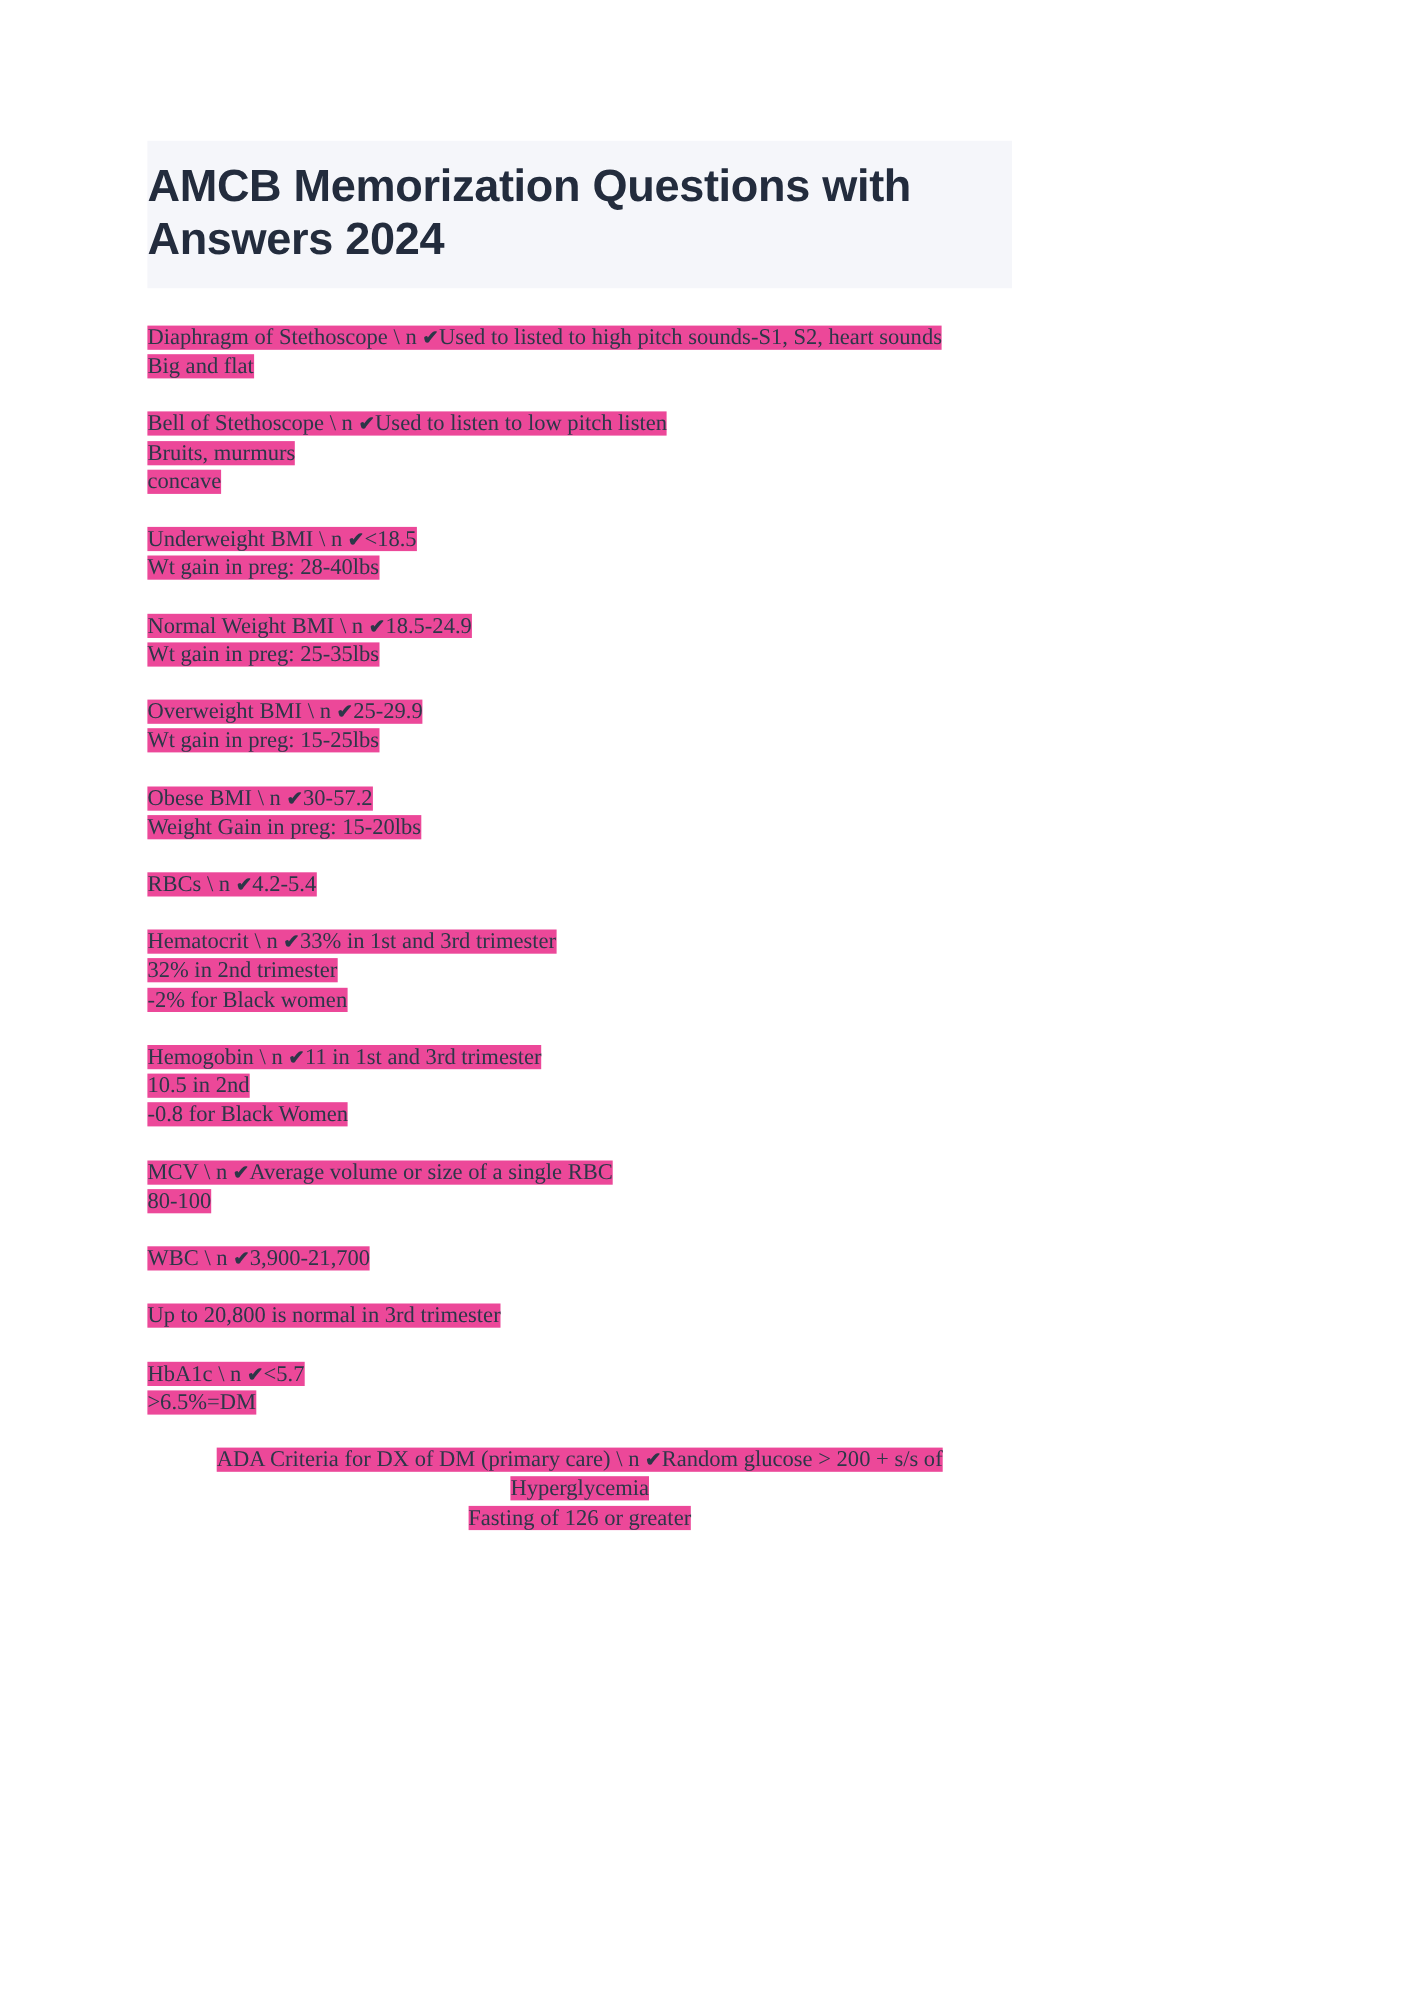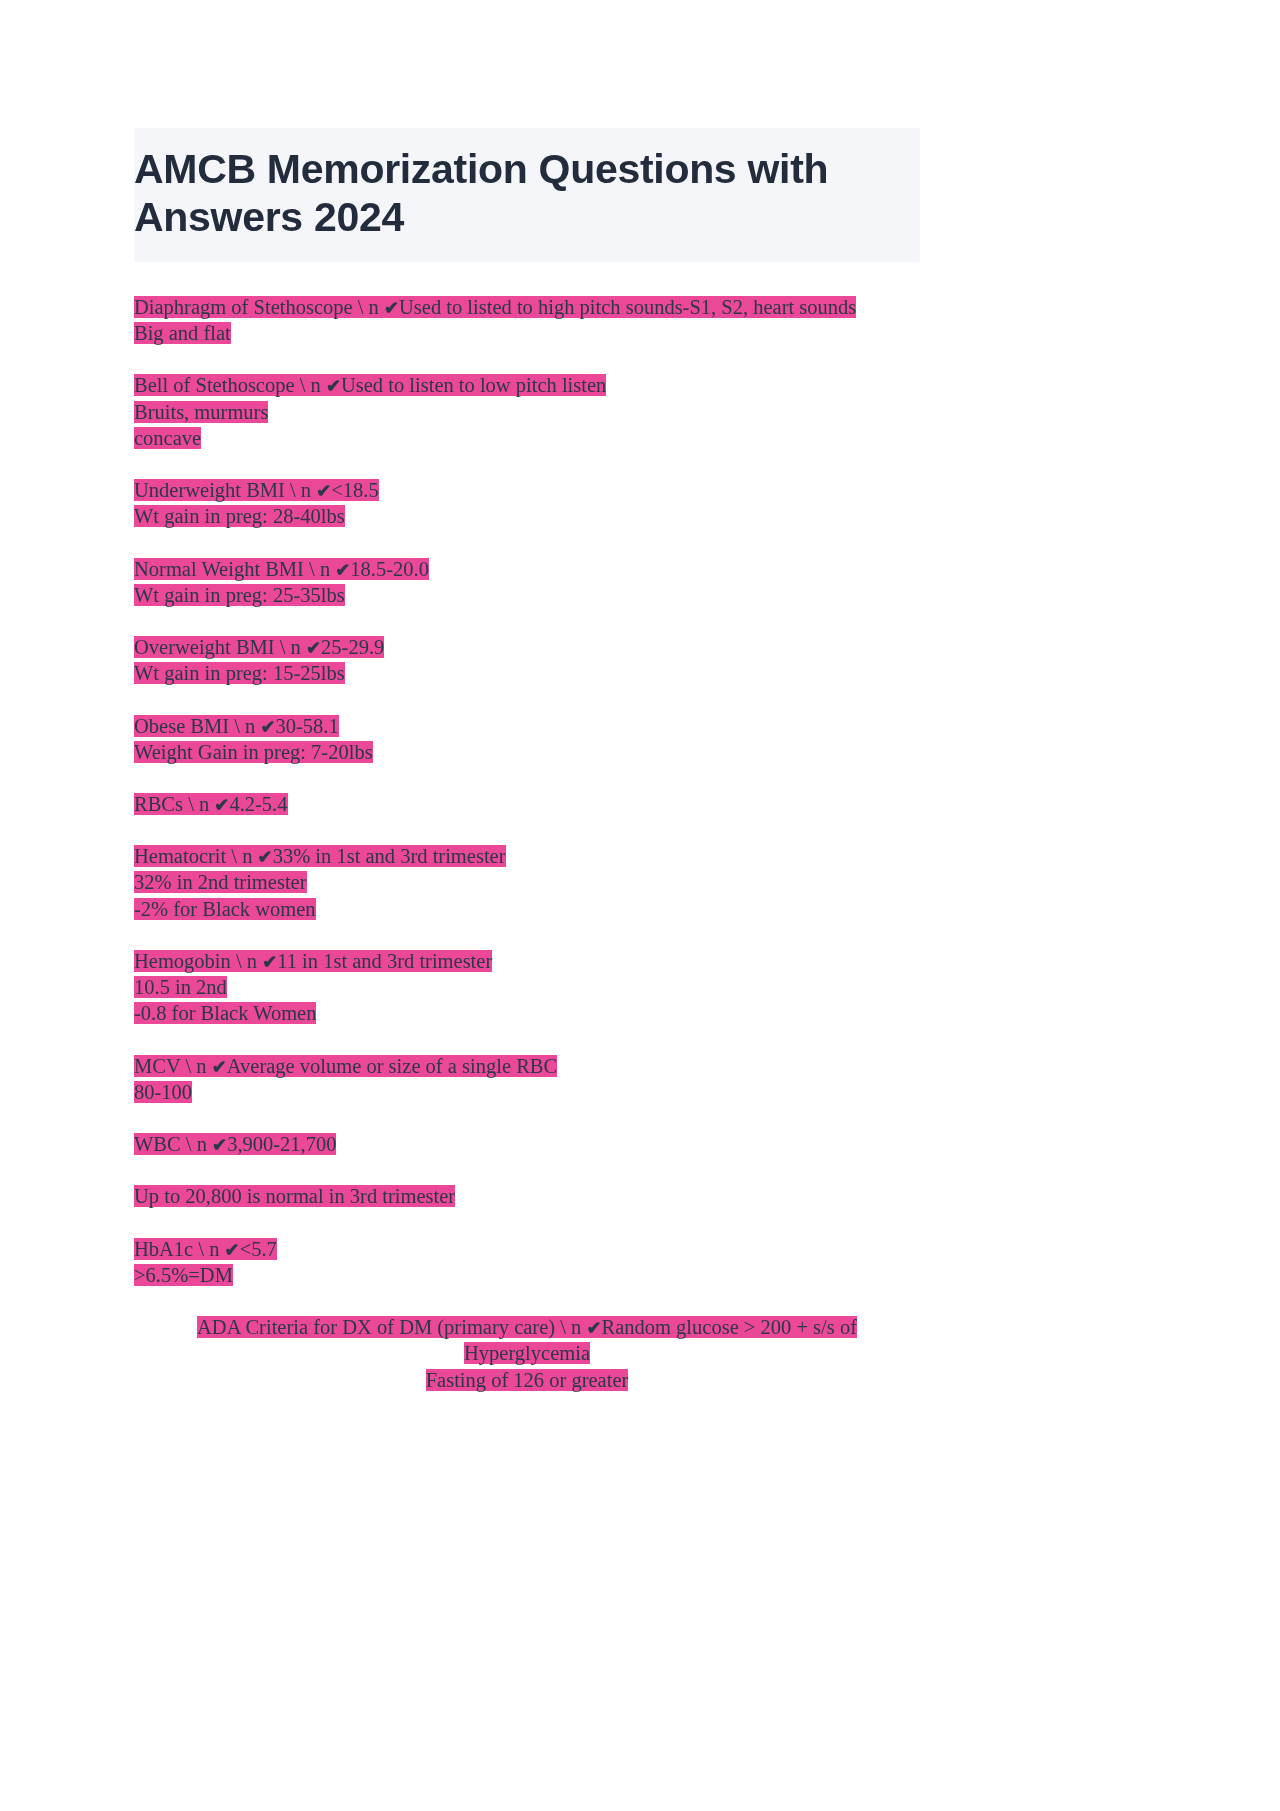--- a/index.html
+++ b/index.html
@@ -80,30 +80,30 @@
       <div class="qa-block">
         <div class="line"><span class="hl"><span>Bell of Stethoscope</span><span class="sep"> \ n </span><span class="check">✔</span><span>Used to listen to low pitch listen</span></span></div>
         <div class="line"><span class="hl">Bruits, murmurs</span></div>
         <div class="line"><span class="hl">concave</span></div>
       </div>
       <div class="qa-block">
         <div class="line"><span class="hl"><span>Underweight BMI</span><span class="sep"> \ n </span><span class="check">✔</span><span>&lt;18.5</span></span></div>
         <div class="line"><span class="hl">Wt gain in preg: 28-40lbs</span></div>
       </div>
       <div class="qa-block">
-        <div class="line"><span class="hl"><span>Normal Weight BMI</span><span class="sep"> \ n </span><span class="check">✔</span><span>18.5-20.0</span></span></div>
+        <div class="line"><span class="hl"><span>Normal Weight BMI</span><span class="sep"> \ n </span><span class="check">✔</span><span>18.5-24.9</span></span></div>
         <div class="line"><span class="hl">Wt gain in preg: 25-35lbs</span></div>
       </div>
       <div class="qa-block">
         <div class="line"><span class="hl"><span>Overweight BMI</span><span class="sep"> \ n </span><span class="check">✔</span><span>25-29.9</span></span></div>
         <div class="line"><span class="hl">Wt gain in preg: 15-25lbs</span></div>
       </div>
       <div class="qa-block">
-        <div class="line"><span class="hl"><span>Obese BMI</span><span class="sep"> \ n </span><span class="check">✔</span><span>30-58.1</span></span></div>
-        <div class="line"><span class="hl">Weight Gain in preg: 7-20lbs</span></div>
+        <div class="line"><span class="hl"><span>Obese BMI</span><span class="sep"> \ n </span><span class="check">✔</span><span>30-57.2</span></span></div>
+        <div class="line"><span class="hl">Weight Gain in preg: 15-20lbs</span></div>
       </div>
       <div class="qa-block">
         <div class="line"><span class="hl"><span>RBCs</span><span class="sep"> \ n </span><span class="check">✔</span><span>4.2-5.4</span></span></div>
       </div>
       <div class="qa-block">
         <div class="line"><span class="hl"><span>Hematocrit</span><span class="sep"> \ n </span><span class="check">✔</span><span>33% in 1st and 3rd trimester</span></span></div>
         <div class="line"><span class="hl">32% in 2nd trimester</span></div>
         <div class="line"><span class="hl">-2% for Black women</span></div>
       </div>
       <div class="qa-block">

